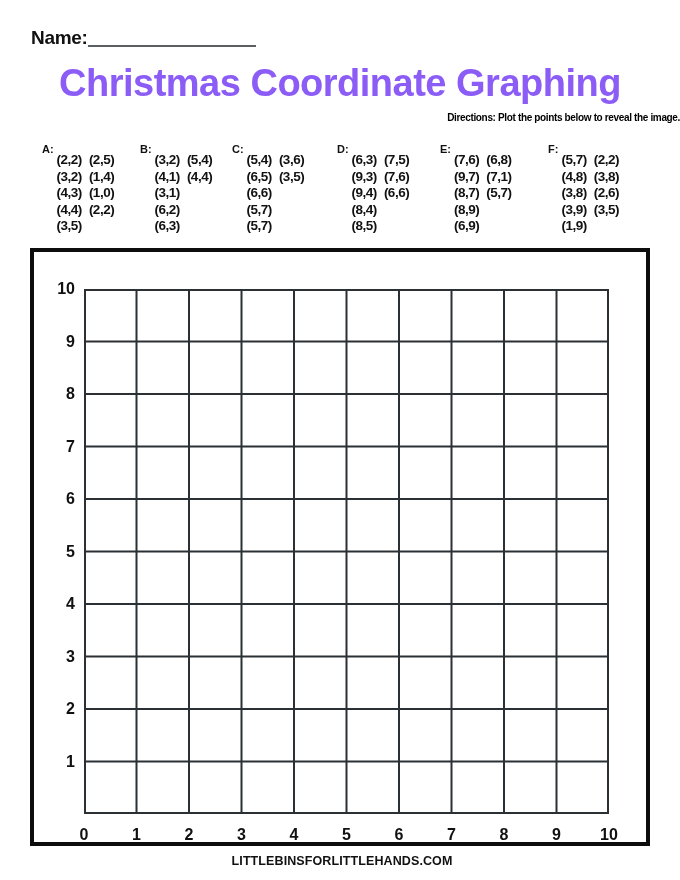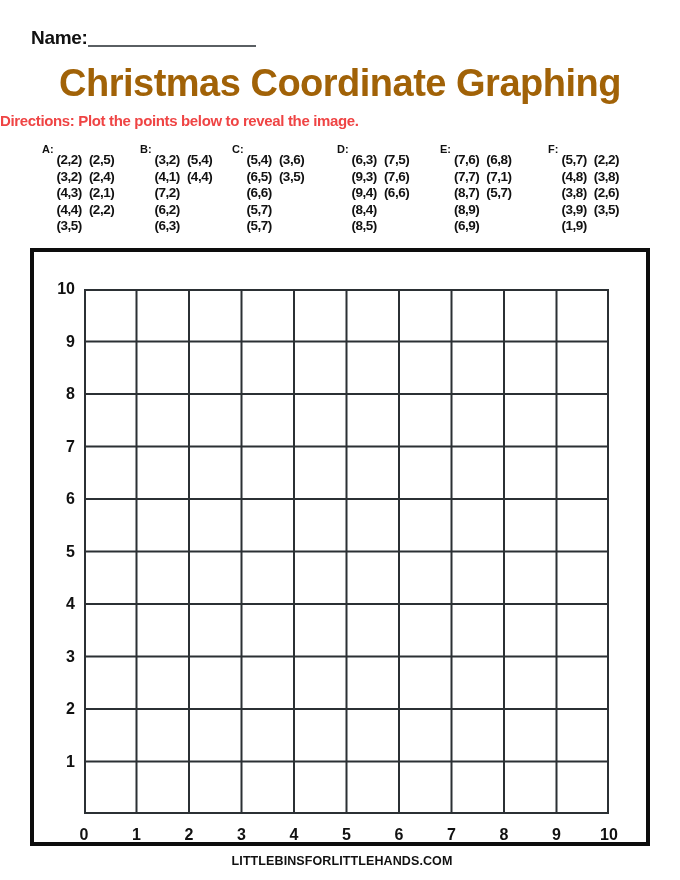--- a/index.html
+++ b/index.html
@@ -42,33 +42,33 @@
   #title {
     position: absolute;
     left: 0;
     right: 0;
     top: 63px;
     text-align: center;
     font-size: 38px;
     font-weight: 700;
     letter-spacing: -0.5px;
     line-height: 1.1;
-    color: #a16207;
+    color: #8b5cf6;
     white-space: nowrap;
   }
   #directions {
     position: absolute;
     left: 0;
     right: 0;
     top: 112px;
-    text-align: left;
-    font-size: 15px;
+    text-align: right;
+    font-size: 10px;
     font-weight: 700;
     letter-spacing: -0.35px;
-    color: #ef4444;
+    color: #000000;
   }
 
   
   #coord-lists {
     position: absolute;
     left: 38px;
     top: 144px;
     width: 620px;
     height: 98px;
   }
@@ -181,33 +181,33 @@
       <div class="coord-cols">
         <div class="coord-col">
           <span class="coord-pt">(2,2)</span>
           <span class="coord-pt">(3,2)</span>
           <span class="coord-pt">(4,3)</span>
           <span class="coord-pt">(4,4)</span>
           <span class="coord-pt">(3,5)</span>
         </div>
         <div class="coord-col">
           <span class="coord-pt">(2,5)</span>
-          <span class="coord-pt">(2,4)</span>
-          <span class="coord-pt">(2,1)</span>
+          <span class="coord-pt">(1,4)</span>
+          <span class="coord-pt">(1,0)</span>
           <span class="coord-pt">(2,2)</span>
         </div>
       </div>
     </div>
     <div class="coord-group" style="left: 102px;">
       <span class="group-letter">B:</span>
       <div class="coord-cols">
         <div class="coord-col">
           <span class="coord-pt">(3,2)</span>
           <span class="coord-pt">(4,1)</span>
-          <span class="coord-pt">(7,2)</span>
+          <span class="coord-pt">(3,1)</span>
           <span class="coord-pt">(6,2)</span>
           <span class="coord-pt">(6,3)</span>
         </div>
         <div class="coord-col">
           <span class="coord-pt">(5,4)</span>
           <span class="coord-pt">(4,4)</span>
         </div>
       </div>
     </div>
     <div class="coord-group" style="left: 194px;">
@@ -241,21 +241,21 @@
           <span class="coord-pt">(7,6)</span>
           <span class="coord-pt">(6,6)</span>
         </div>
       </div>
     </div>
     <div class="coord-group" style="left: 402px;">
       <span class="group-letter">E:</span>
       <div class="coord-cols">
         <div class="coord-col">
           <span class="coord-pt">(7,6)</span>
-          <span class="coord-pt">(7,7)</span>
+          <span class="coord-pt">(9,7)</span>
           <span class="coord-pt">(8,7)</span>
           <span class="coord-pt">(8,9)</span>
           <span class="coord-pt">(6,9)</span>
         </div>
         <div class="coord-col">
           <span class="coord-pt">(6,8)</span>
           <span class="coord-pt">(7,1)</span>
           <span class="coord-pt">(5,7)</span>
         </div>
       </div>

